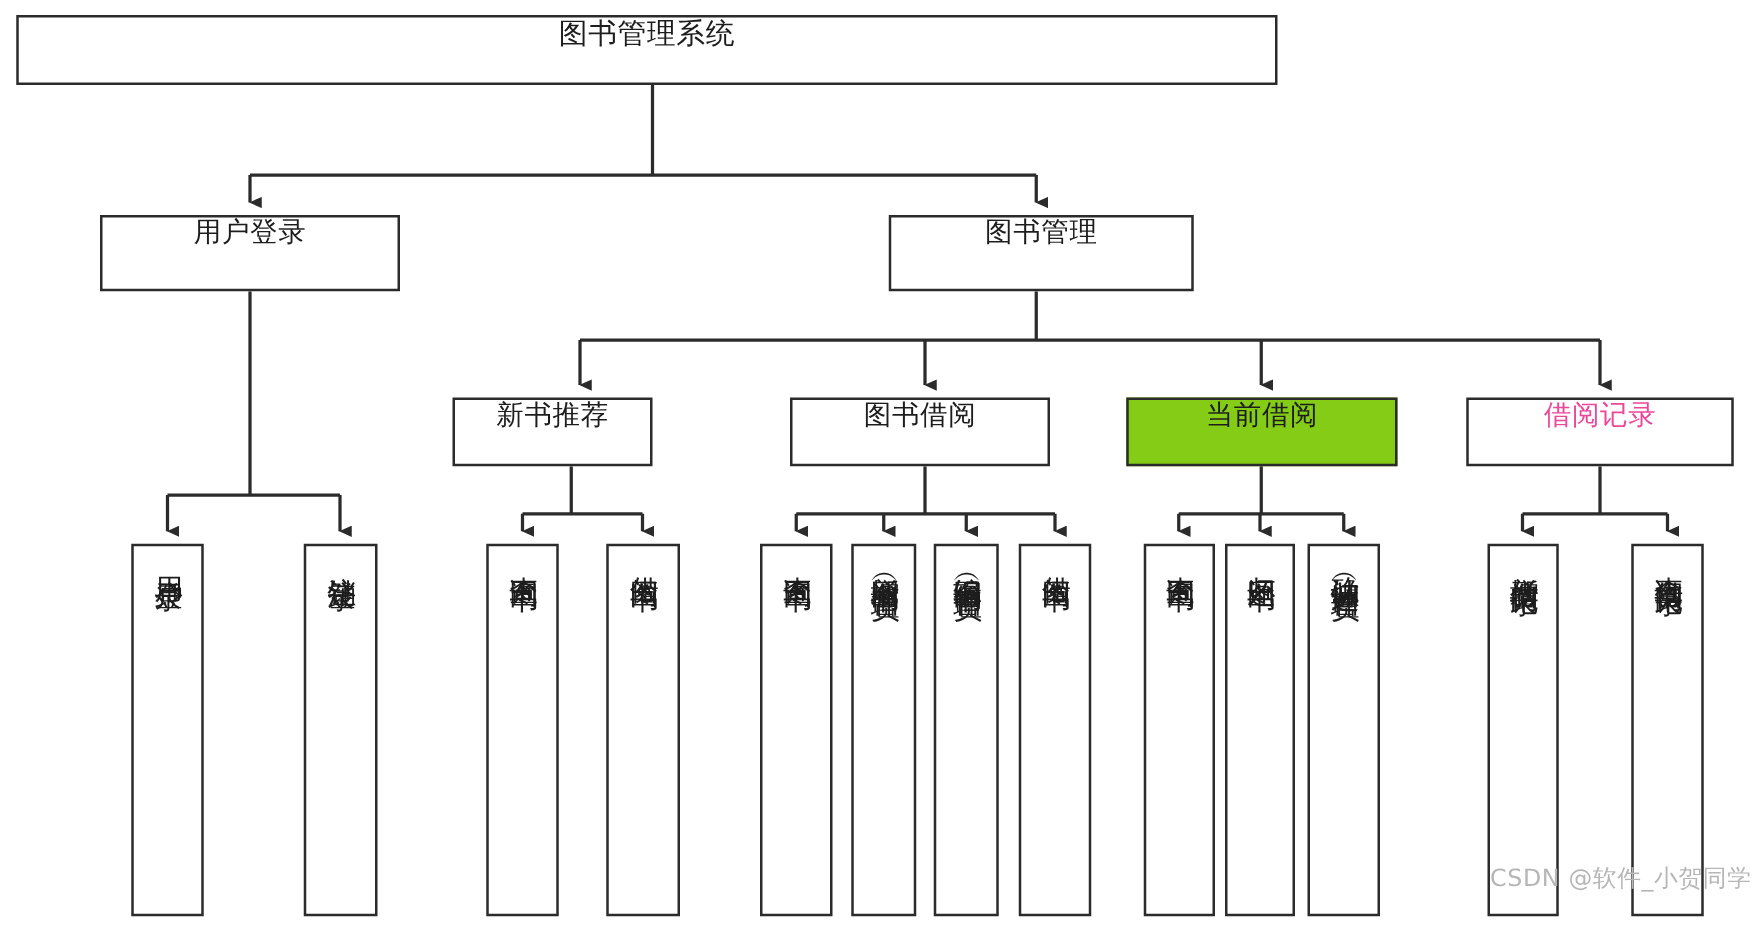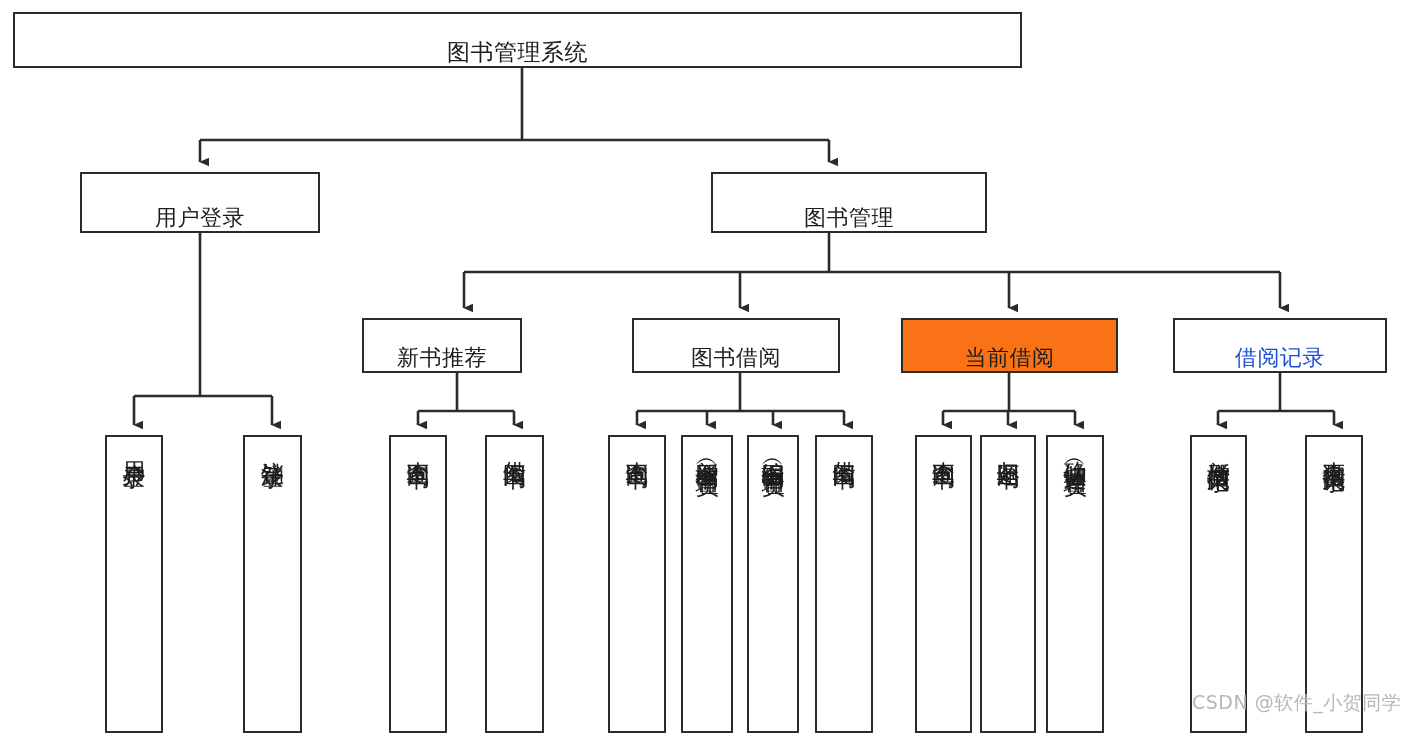--- a/index.html
+++ b/index.html
@@ -25,21 +25,21 @@
     width: 1405px;
     height: 747px;
     pointer-events: none;
   }
   .node {
     position: absolute;
     box-sizing: border-box;
     border: 2.5px solid #2b2b2b;
     background: #ffffff;
     display: flex;
-    align-items: flex-end;
+    align-items: flex-start;
     justify-content: center;
     color: #1d1d1d;
   }
   .node .label {
     display: block;
     text-align: center;
     line-height: 1.18;
     letter-spacing: 0.5px;
   }
   
@@ -120,33 +120,33 @@
       </g>
   </svg>
 
   <div id="nodes">
       <div class="node horiz root" style="left: 13px; top: 12px; width: 1009px; height: 56px; border-color: rgb(43, 43, 43); background: rgb(255, 255, 255); color: rgb(29, 29, 29);">
         <span class="label">图书管理系统</span>
       </div>
       <div class="node horiz level2" style="left: 80px; top: 172px; width: 240px; height: 61px; border-color: rgb(43, 43, 43); background: rgb(255, 255, 255); color: rgb(29, 29, 29);">
         <span class="label">用户登录</span>
       </div>
-      <div class="node horiz level2" style="left: 711px; top: 172px; width: 276px; height: 61px; border-color: rgb(43, 43, 43); background: rgb(255, 255, 255); color: rgb(29, 29, 29);">
+      <div class="node horiz level2" style="left: 711px; top: 172px; width: 244px; height: 61px; border-color: rgb(43, 43, 43); background: rgb(255, 255, 255); color: rgb(29, 29, 29);">
         <span class="label">图书管理</span>
       </div>
       <div class="node horiz level3" style="left: 362px; top: 318px; width: 160px; height: 55px; border-color: rgb(43, 43, 43); background: rgb(255, 255, 255); color: rgb(29, 29, 29);">
         <span class="label">新书推荐</span>
       </div>
       <div class="node horiz level3" style="left: 632px; top: 318px; width: 208px; height: 55px; border-color: rgb(43, 43, 43); background: rgb(255, 255, 255); color: rgb(29, 29, 29);">
         <span class="label">图书借阅</span>
       </div>
-      <div class="node horiz level3" style="left: 901px; top: 318px; width: 217px; height: 55px; border-color: rgb(43, 43, 43); background: #f97316; color: rgb(29, 29, 29);">
+      <div class="node horiz level3" style="left: 901px; top: 318px; width: 217px; height: 55px; border-color: rgb(43, 43, 43); background: #84cc16; color: rgb(29, 29, 29);">
         <span class="label">当前借阅</span>
       </div>
-      <div class="node horiz level3" style="left: 1173px; top: 318px; width: 214px; height: 55px; border-color: rgb(43, 43, 43); background: rgb(255, 255, 255); color: #1d4ed8;">
+      <div class="node horiz level3" style="left: 1173px; top: 318px; width: 214px; height: 55px; border-color: rgb(43, 43, 43); background: rgb(255, 255, 255); color: #ec4899;">
         <span class="label">借阅记录</span>
       </div>
       <div class="node vert leaf" style="left: 105px; top: 435px; width: 58px; height: 298px; border-color: rgb(43, 43, 43); background: rgb(255, 255, 255); color: rgb(29, 29, 29);">
         <span class="label">用户登录</span>
       </div>
       <div class="node vert leaf" style="left: 243px; top: 435px; width: 59px; height: 298px; border-color: rgb(43, 43, 43); background: rgb(255, 255, 255); color: rgb(29, 29, 29);">
         <span class="label">注销登录</span>
       </div>
       <div class="node vert leaf" style="left: 389px; top: 435px; width: 58px; height: 298px; border-color: rgb(43, 43, 43); background: rgb(255, 255, 255); color: rgb(29, 29, 29);">
         <span class="label">查询图书</span>

